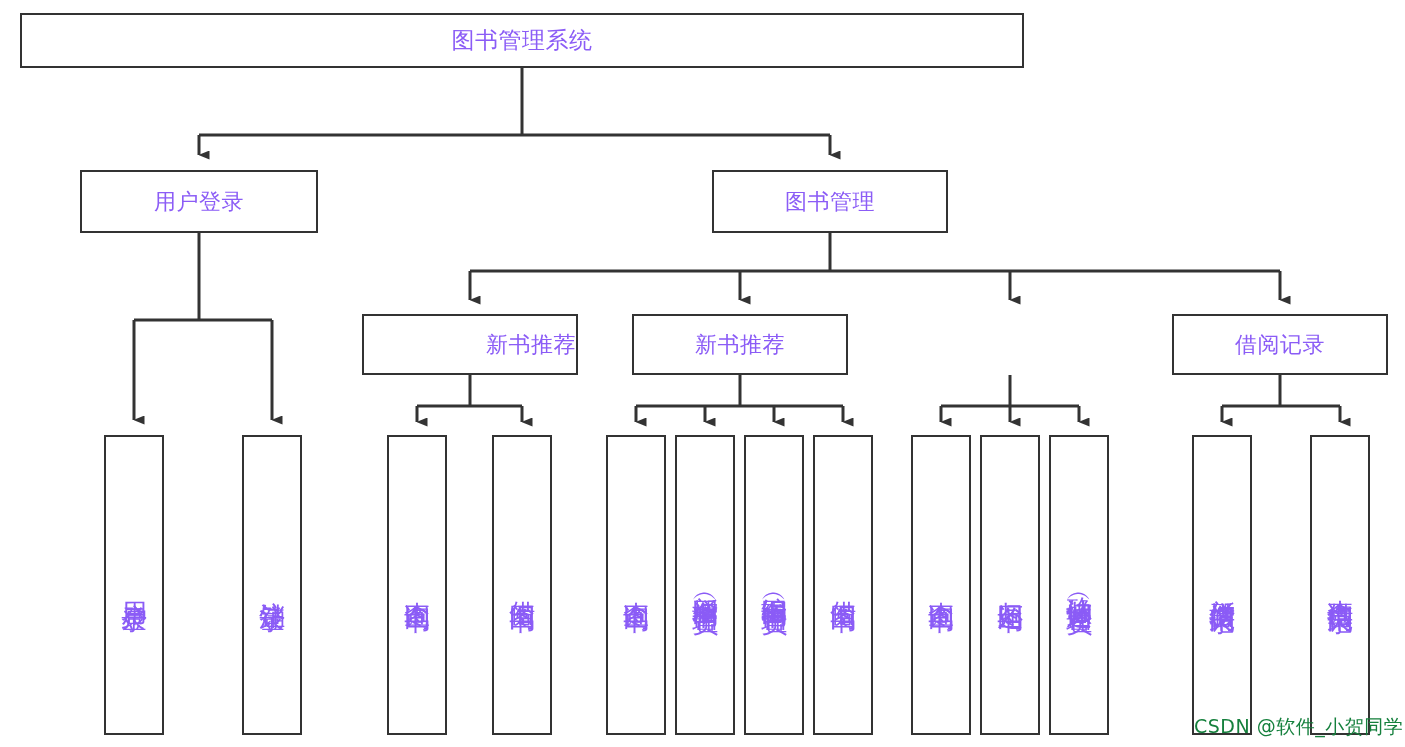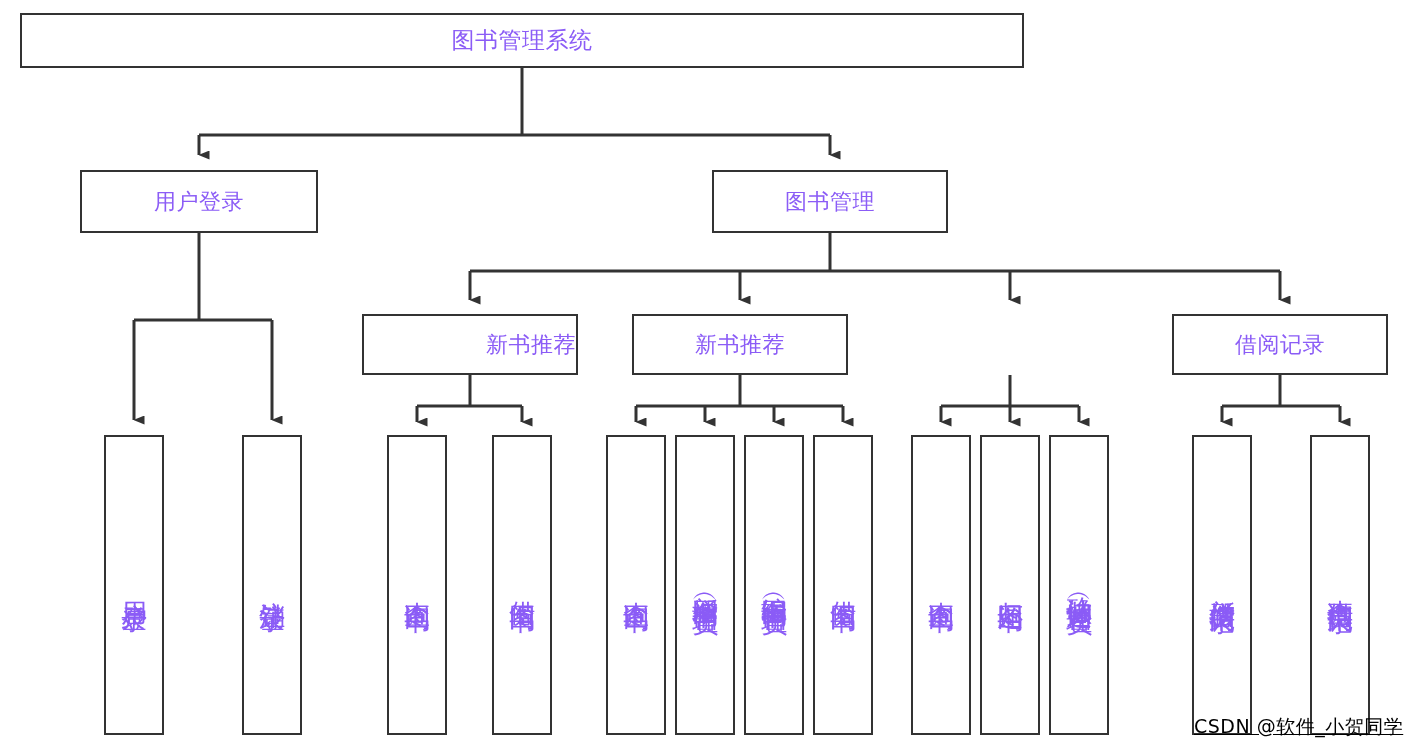--- a/index.html
+++ b/index.html
@@ -55,25 +55,24 @@
     font-size: 26px;
     line-height: 1.05;
     letter-spacing: 2px;
   }
   #root-node .node-label {
     font-size: 23px;
   }
   .watermark {
     position: absolute;
     font-size: 19px;
-    color: #000000;
+    color: #15803d;
     white-space: nowrap;
     letter-spacing: 0.5px;
     pointer-events: none;
-    text-decoration: underline;
   }
 </style>
 </head>
 <body>
 
 <div id="diagram-root">
 
   <svg class="edges" viewBox="0 0 1405 747">
     <defs>
       <marker id="arrow" markerWidth="9" markerHeight="11" refX="4.5" refY="10.5" orient="auto" markerUnits="userSpaceOnUse">

